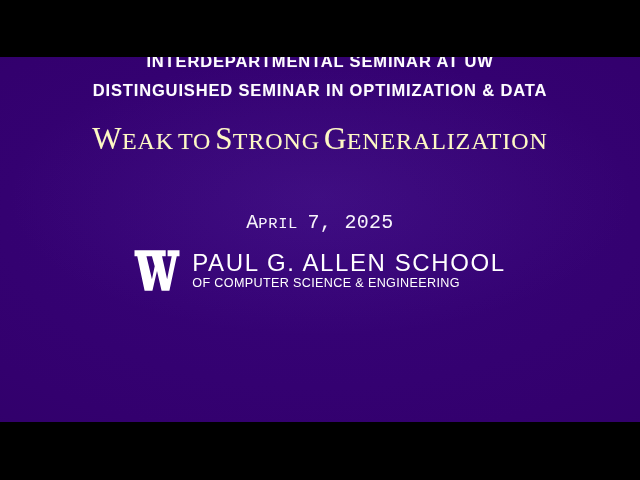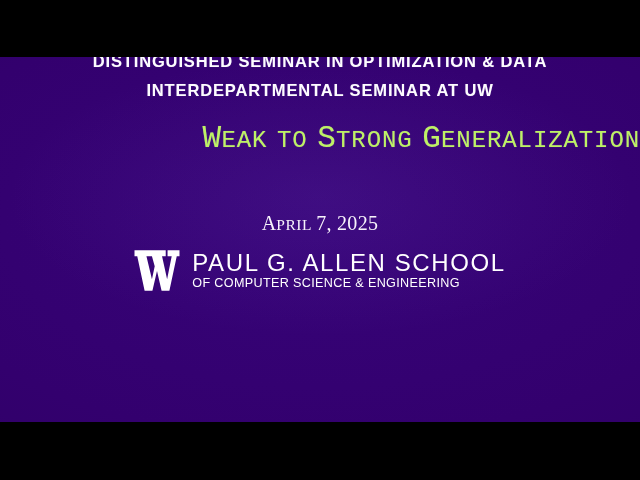--- a/index.html
+++ b/index.html
@@ -74,40 +74,39 @@
     line-height: 29px;
     letter-spacing: 0.85px;
     color: #fdfcff;
     text-shadow: 0 0 1px rgba(255,255,255,0.25);
     white-space: nowrap;
   }
 
   
   #title-block { top: 120px; }
   .title-line {
-    font-family: Liberation Mono, monospace;
-    color: #bef264;
+    font-family: Liberation Serif, serif;
+    color: #fef9c3;
     line-height: 37px;
     white-space: nowrap;
     text-shadow: 0 0 1px rgba(255,255,255,0.3);
-    text-align: right;
   }
   .title-line .cap {
     font-size: 31px;
     letter-spacing: 0.3px;
   }
   .title-line .sc {
     font-size: 24px;
     letter-spacing: 0.9px;
   }
 
   
   #date-block { top: 212px; }
   .date-line {
-    font-family: Liberation Serif, serif;
+    font-family: Liberation Mono, monospace;
     color: #f7f4fb;
     line-height: 22px;
     white-space: nowrap;
   }
   .date-line .cap { font-size: 20px; }
   .date-line .sc  { font-size: 15.5px; letter-spacing: 0.6px; }
   .date-line .num { font-size: 20px; letter-spacing: 0.3px; }
 
   
   #logo-block {
@@ -154,22 +153,22 @@
 </head>
 <body>
 
 <div id="frame">
 
   <div id="letterbox-top" class="letterbox"></div>
 
   <div id="slide"></div>
 
   <div id="series-block" class="content">
+    <div class="series-line">INTERDEPARTMENTAL SEMINAR AT UW</div>
     <div class="series-line">DISTINGUISHED SEMINAR IN OPTIMIZATION &amp; DATA</div>
-    <div class="series-line">INTERDEPARTMENTAL SEMINAR AT UW</div>
   </div>
 
   <div id="title-block" class="content">
     <div class="title-line">
       <span class="cap">W</span><span class="sc">EAK</span>
       <span class="sc">TO</span>
       <span class="cap">S</span><span class="sc">TRONG</span>
       <span class="cap">G</span><span class="sc">ENERALIZATION</span>
     </div>
   </div>

